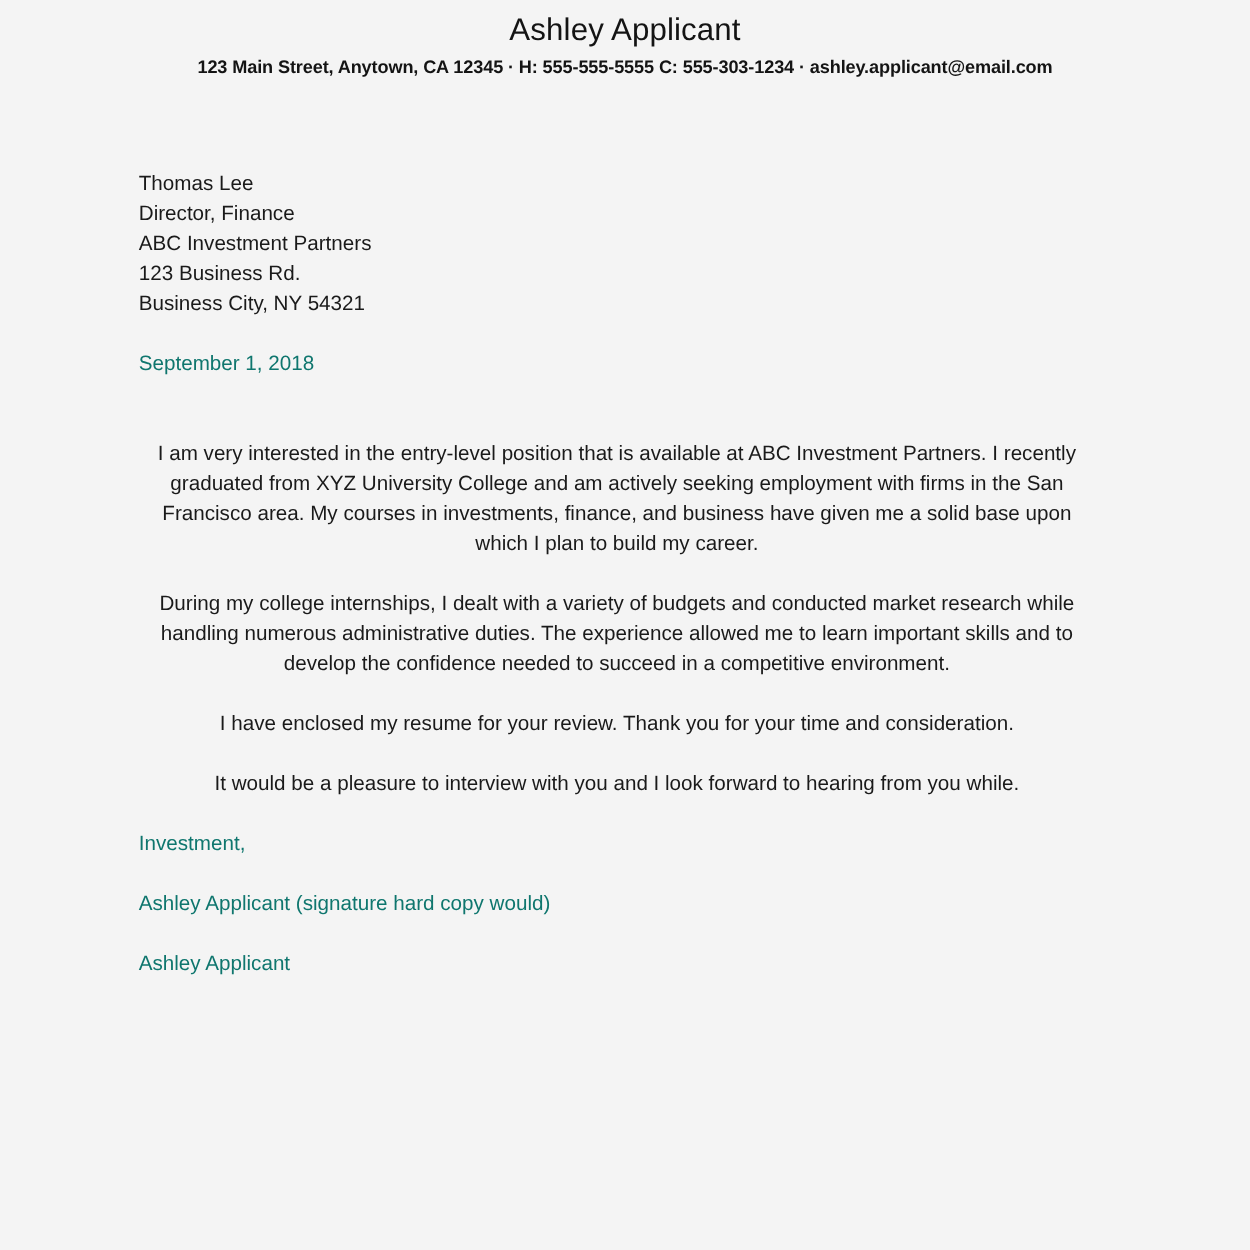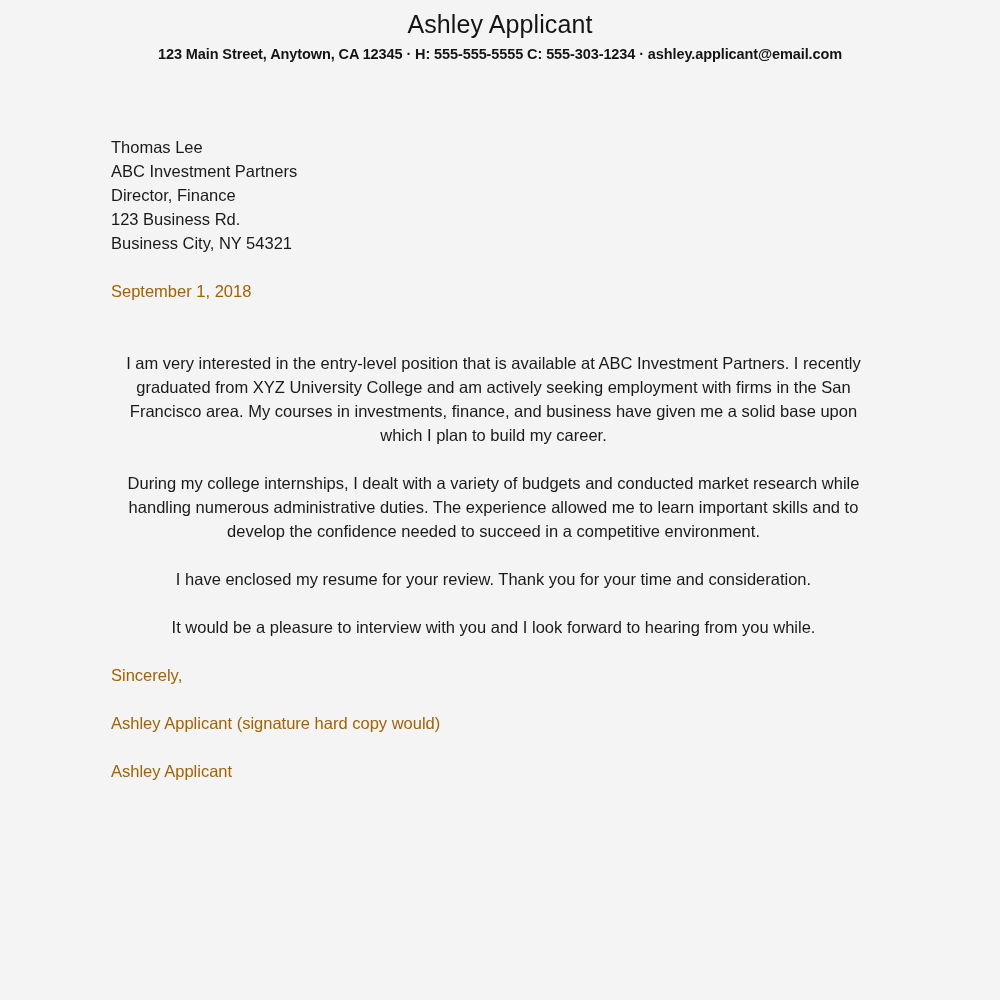--- a/index.html
+++ b/index.html
@@ -52,21 +52,21 @@
   .letter {
     position: absolute;
     top: 117px;
     left: 111px;
     width: 765px;
   }
 
   .block {
     font-size: 16.5px;
     line-height: 24px;
-    color: #a16207;
+    color: #0f766e;
     margin: 0;
   }
 
   .recipient .line {
     font-size: 16.5px;
     line-height: 24px;
     margin: 0;
   }
 
   .gap-date     { height: 24px; }
@@ -87,22 +87,22 @@
 
   <div class="letterhead">
     <div class="letterhead-name">Ashley Applicant</div>
     <div class="letterhead-contact">123 Main Street, Anytown, CA 12345 · H: 555-555-5555 C: 555-303-1234 · ashley.applicant@email.com</div>
   </div>
 
   <div class="letter">
 
     <div class="recipient">
       <div class="line">Thomas Lee</div>
+      <div class="line">Director, Finance</div>
       <div class="line">ABC Investment Partners</div>
-      <div class="line">Director, Finance</div>
       <div class="line">123 Business Rd.</div>
       <div class="line">Business City, NY 54321</div>
     </div>
 
     <div class="gap-date"></div>
 
     <div class="block">September 1, 2018</div>
 
     <div class="gap-greeting"></div>
 
@@ -118,21 +118,21 @@
     <div class="gap-para"></div>
 
     <p class="paragraph">I have enclosed my resume for your review. Thank you for your time and consideration.</p>
 
     <div class="gap-para"></div>
 
     <p class="paragraph">It would be a pleasure to interview with you and I look forward to hearing from you while.</p>
 
     <div class="gap-para"></div>
 
-    <div class="block">Sincerely,</div>
+    <div class="block">Investment,</div>
 
     <div class="gap-para"></div>
 
     <div class="block">Ashley Applicant (signature hard copy would)</div>
 
     <div class="gap-para"></div>
 
     <div class="block">Ashley Applicant</div>
 
   </div>

